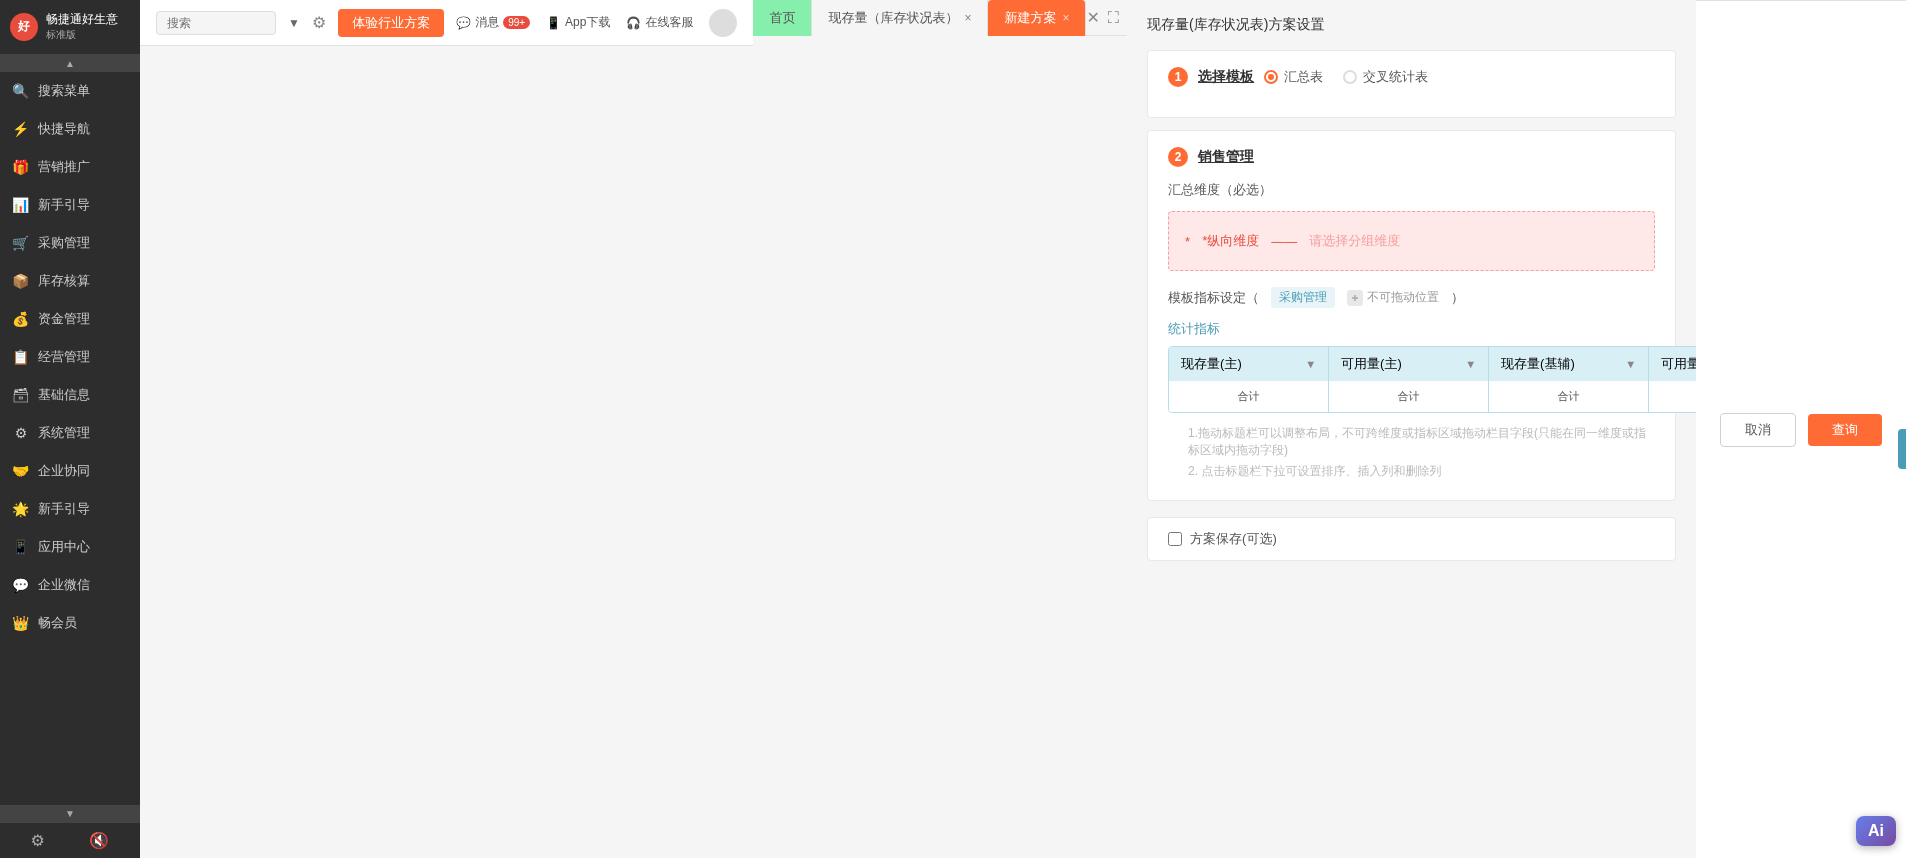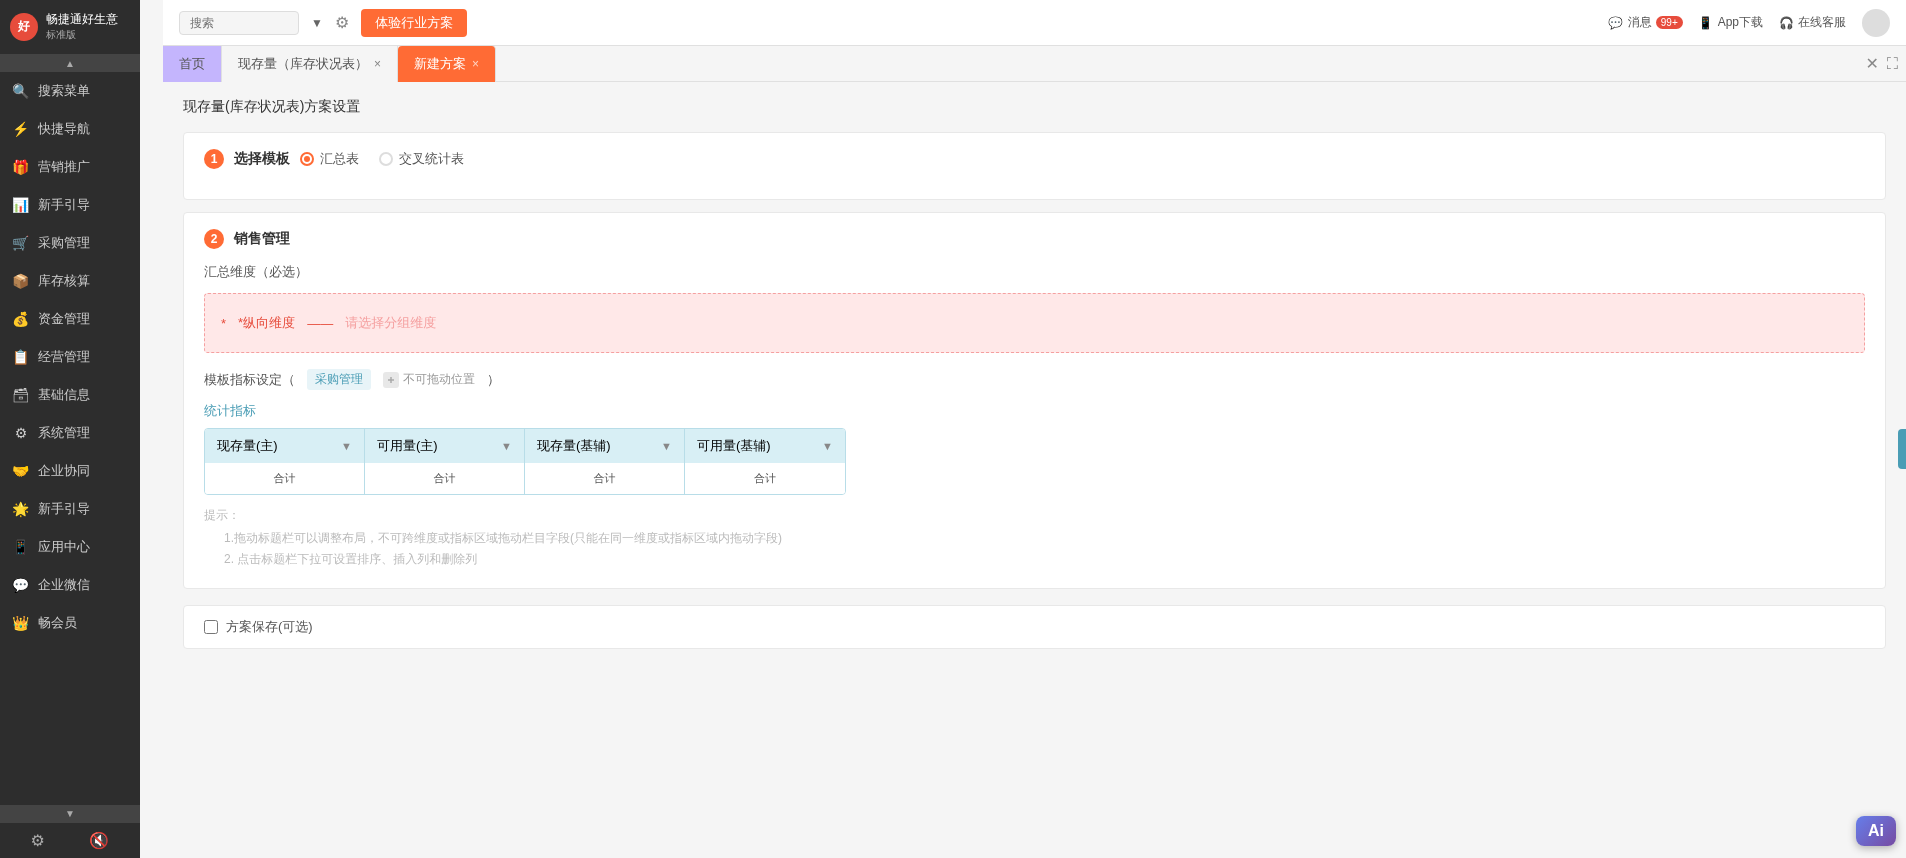--- a/index.html
+++ b/index.html
@@ -41,21 +41,21 @@
       font-size: 13px;
     }
     .sidebar-item .s-icon { width: 18px; text-align: center; font-size: 14px; }
     .sidebar-bottom {
       display: flex; justify-content: space-around; padding: 8px;
       border-top: 1px solid #444;
     }
     .sidebar-bottom-icon { color: #aaa; cursor: pointer; font-size: 16px; }
 
     
-    .main { flex: 1; display: flex; flex-direction: column; overflow: hidden; margin-left: 23px; }
+    .main { flex: 1; display: flex; flex-direction: row; overflow: hidden; }
 
     
     .topbar {
       background: #fff;
       border-bottom: 1px solid #e0e0e0;
       display: flex; align-items: center;
       padding: 0 16px; height: 46px; gap: 12px;
     }
     .topbar-input {
       background: #f5f5f5; border: 1px solid #ddd; border-radius: 4px;
@@ -79,21 +79,21 @@
       height: 36px;
     }
     .tab {
       padding: 0 16px; height: 36px; display: flex; align-items: center; gap: 6px;
       font-size: 13px; cursor: pointer; border-right: 1px solid #e0e0e0;
       background: #f5f5f5; color: #555;
     }
     .tab.active {
       background: #ff6b35; color: white; border-radius: 4px 4px 0 0;
     }
-    .tab-home { background: #c4b5fd; }
+    .tab-home { background: #86efac; }
     .tab-close { font-size: 12px; cursor: pointer; opacity: 0.7; }
     .tabs-right { margin-left: auto; display: flex; align-items: center; padding-right: 8px; gap: 8px; }
     .tabs-right-icon { font-size: 16px; color: #888; cursor: pointer; }
 
     
     .content {
       flex: 1; overflow-y: auto; padding: 16px 20px; background: #f5f5f5;
     }
     .page-title { font-size: 14px; color: #333; margin-bottom: 16px; }
 
@@ -102,21 +102,21 @@
       margin-bottom: 12px; padding: 16px 20px;
     }
     .section-header {
       display: flex; align-items: center; gap: 10px; margin-bottom: 14px;
     }
     .step-badge {
       width: 20px; height: 20px; background: #ff6b35; color: white;
       border-radius: 50%; display: flex; align-items: center; justify-content: center;
       font-size: 12px; font-weight: bold; flex-shrink: 0;
     }
-    .section-title { font-size: 14px; font-weight: bold; color: #333; }
+    .section-title { font-size: 14px; font-weight: bold; color: #333; text-decoration: underline; }
 
     .template-options { display: flex; align-items: center; gap: 20px; }
     .radio-option { display: flex; align-items: center; gap: 6px; cursor: pointer; font-size: 13px; color: #555; }
     .radio-dot {
       width: 14px; height: 14px; border-radius: 50%; border: 2px solid #ddd;
       display: flex; align-items: center; justify-content: center;
     }
     .radio-dot.selected { border-color: #ff6b35; }
     .radio-dot.selected::after {
       content: ''; width: 6px; height: 6px; background: #ff6b35; border-radius: 50%;
@@ -403,33 +403,36 @@
           <div class="stats-table-body">
             <div class="stats-col-body">合计</div>
             <div class="stats-col-body">合计</div>
             <div class="stats-col-body">合计</div>
             <div class="stats-col-body">合计</div>
           </div>
         </div>
       </div>
 
       <div class="hint-section">
-        <div class="hint-title">提示：</div>
         <div class="hint-item">1.拖动标题栏可以调整布局，不可跨维度或指标区域拖动栏目字段(只能在同一维度或指标区域内拖动字段)</div>
         <div class="hint-item">2. 点击标题栏下拉可设置排序、插入列和删除列</div>
       </div>
     </div>
 
     <div style="margin-top: 16px; background: #fff; border: 1px solid #e8e8e8; border-radius: 4px; padding: 12px 20px;">
       <div class="save-option">
         <input type="checkbox" class="save-checkbox" style="">
         <span>方案保存(可选)</span>
       </div>
     </div>
   </div>
 
+  <div class="footer-bar">
+    <button class="btn-cancel">取消</button>
+    <button class="btn-query">查询</button>
+  </div>
 </div>
 
 <div class="ai-float">
   <span>Ai</span>
 </div>
 
 <div class="right-handle"></div>
 
 </body></html>

